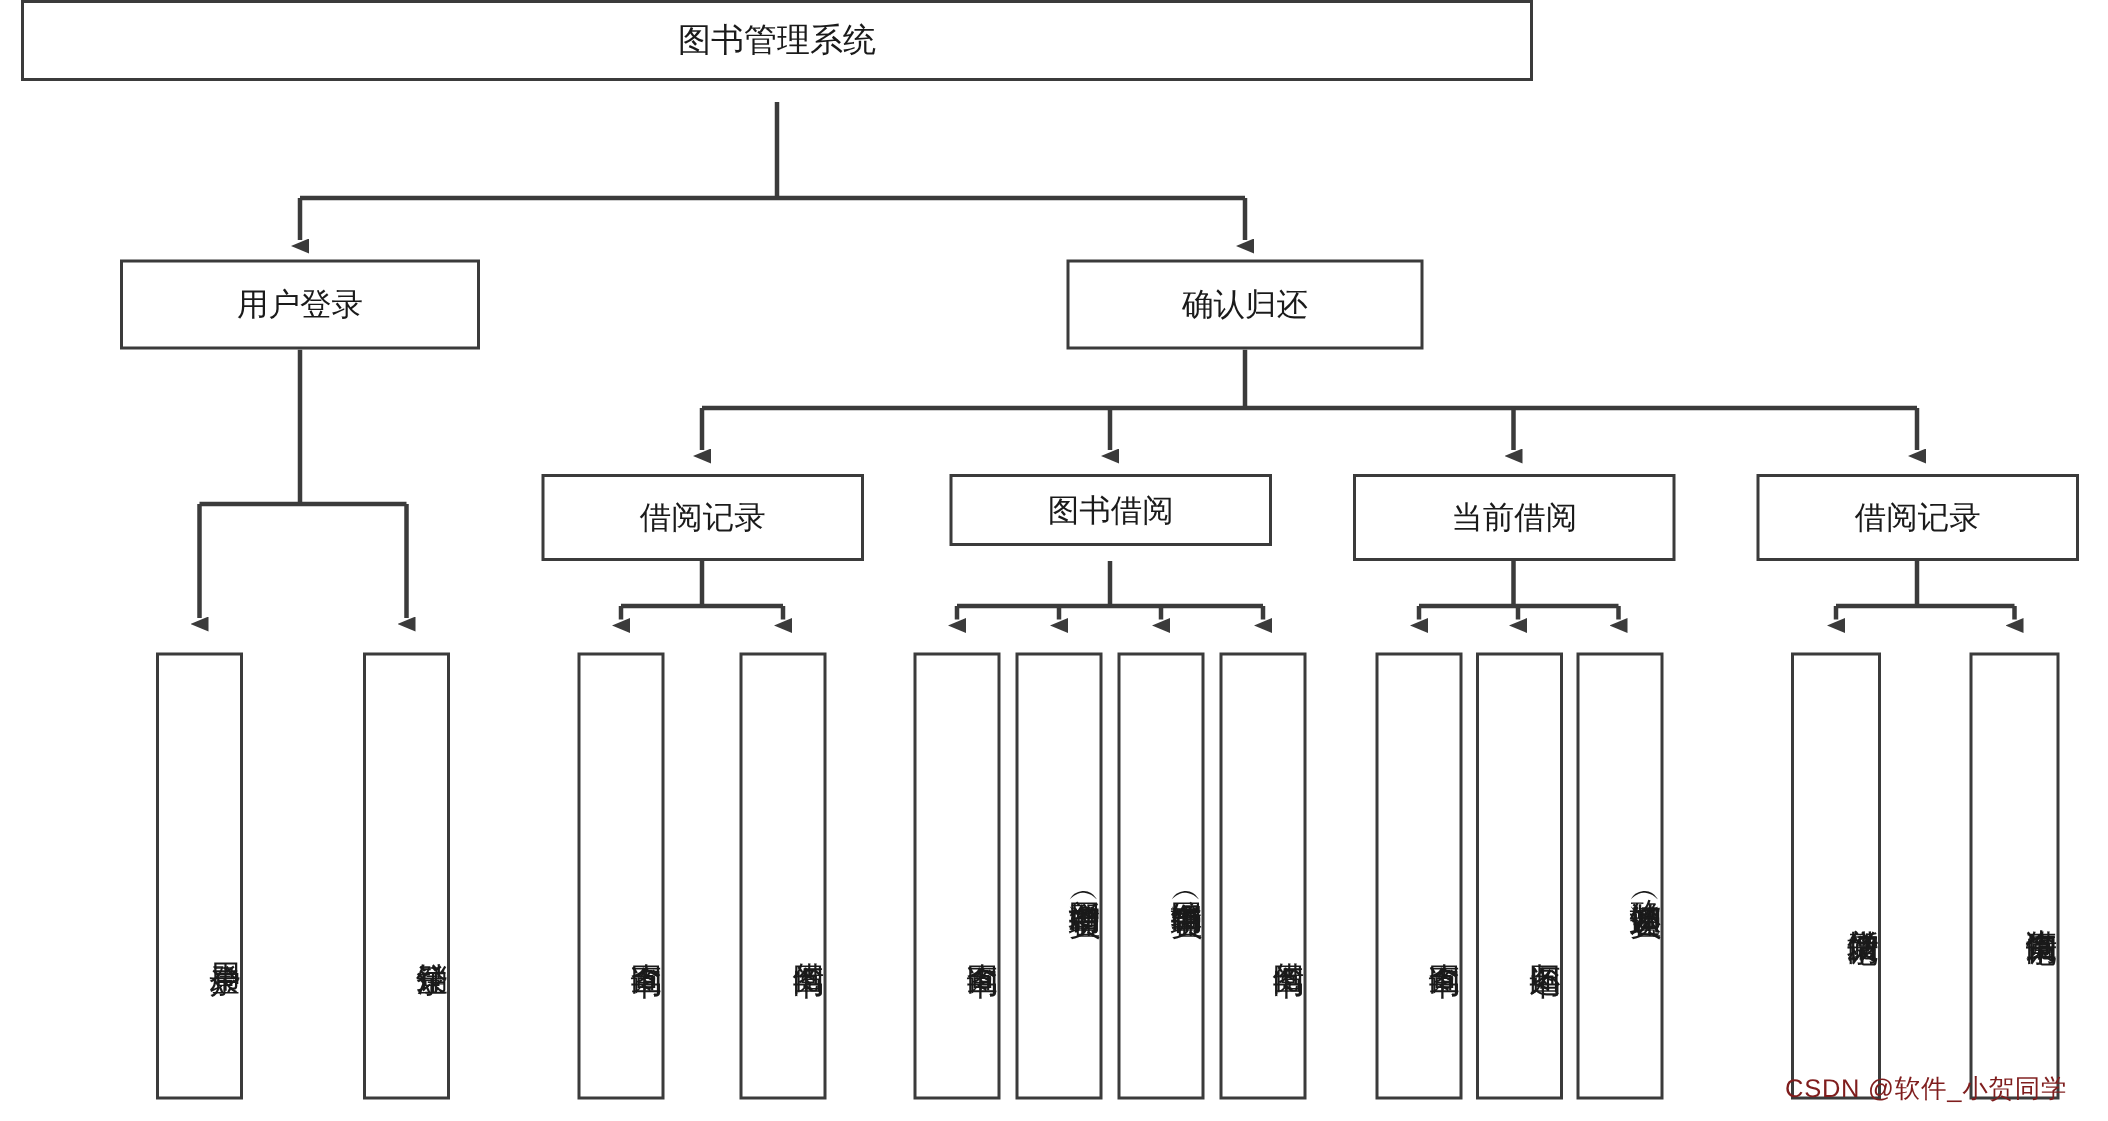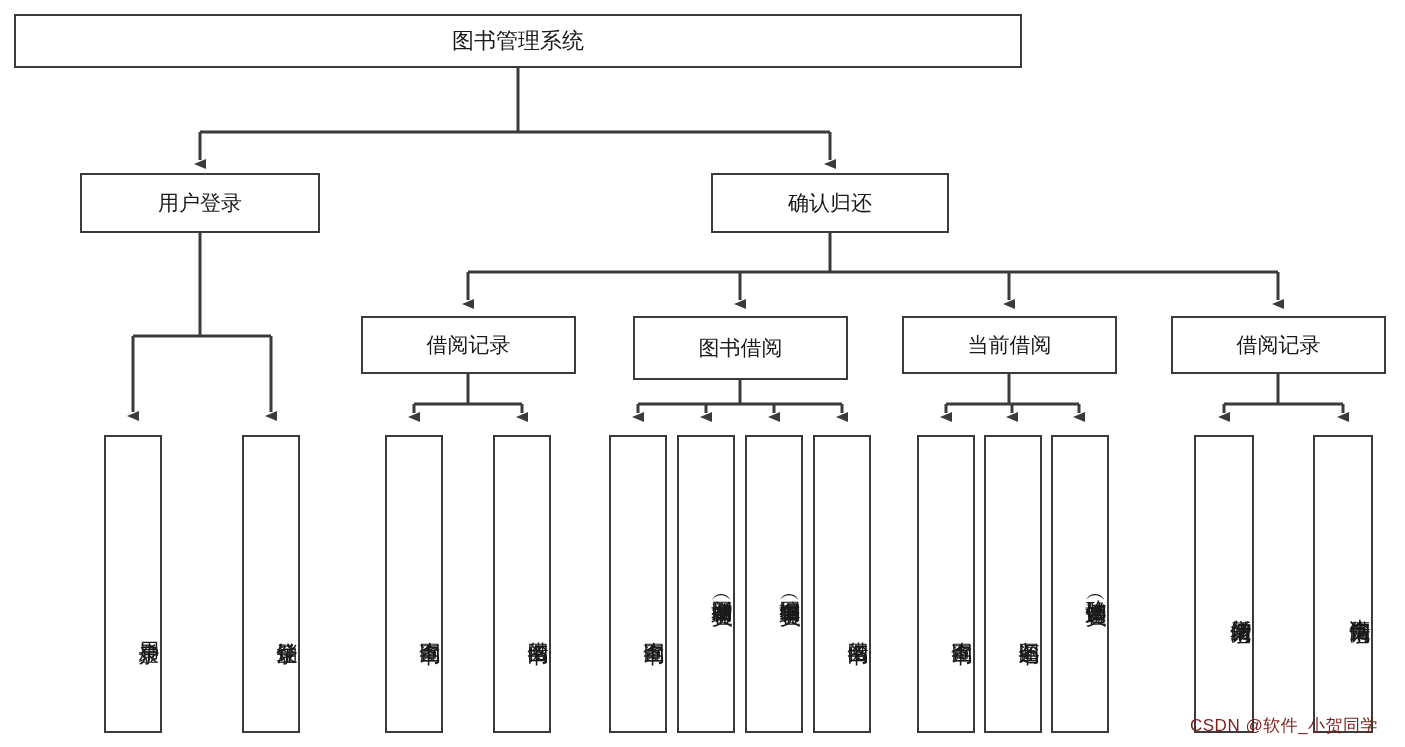--- a/index.html
+++ b/index.html
@@ -123,35 +123,35 @@
       <path d="M1012,404 L1012,413" marker-end="url(#arrow)"></path>
       <path d="M1079,404 L1079,413" marker-end="url(#arrow)"></path>
 
       <path d="M1278,374 L1278,404"></path>
       <path d="M1224,404 L1343,404"></path>
       <path d="M1224,404 L1224,413" marker-end="url(#arrow)"></path>
       <path d="M1343,404 L1343,413" marker-end="url(#arrow)"></path>
     </g>
   </svg>
 
-  <div class="node root" style="left:14px; top:14px; width:1008px; height:54px;">
+  <div class="node root" style="left:14px; top:0; width:1008px; height:54px;">
     <span class="node-label">图书管理系统</span>
   </div>
 
   <div class="node lvl2" style="left:80px; top:173px; width:240px; height:60px;">
     <span class="node-label">用户登录</span>
   </div>
   <div class="node lvl2" style="left:711px; top:173px; width:238px; height:60px;">
     <span class="node-label">确认归还</span>
   </div>
 
   <div class="node lvl2" style="left:361px; top:316px; width:215px; height:58px;">
     <span class="node-label">借阅记录</span>
   </div>
-  <div class="node lvl2" style="left:633px; top:316px; width:215px; height:64px;">
+  <div class="node lvl2" style="left:633px; top:316px; width:215px; height:48px;">
     <span class="node-label">图书借阅</span>
   </div>
   <div class="node lvl2" style="left:1171px; top:316px; width:215px; height:58px;">
     <span class="node-label">借阅记录</span>
   </div>
   <div class="node lvl2" style="left:902px; top:316px; width:215px; height:58px;">
     <span class="node-label">当前借阅</span>
   </div>
 
   <div class="node leaf" style="left:104px; top:435px; width:58px; height:298px; padding-top:86px;">

